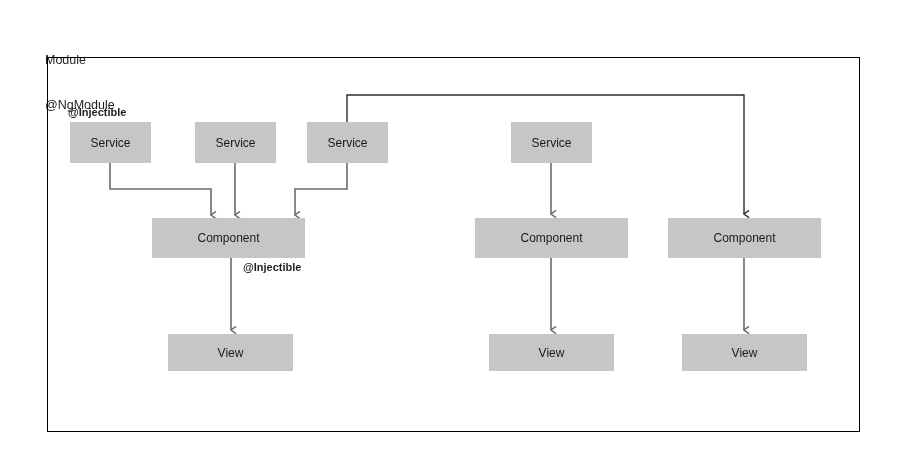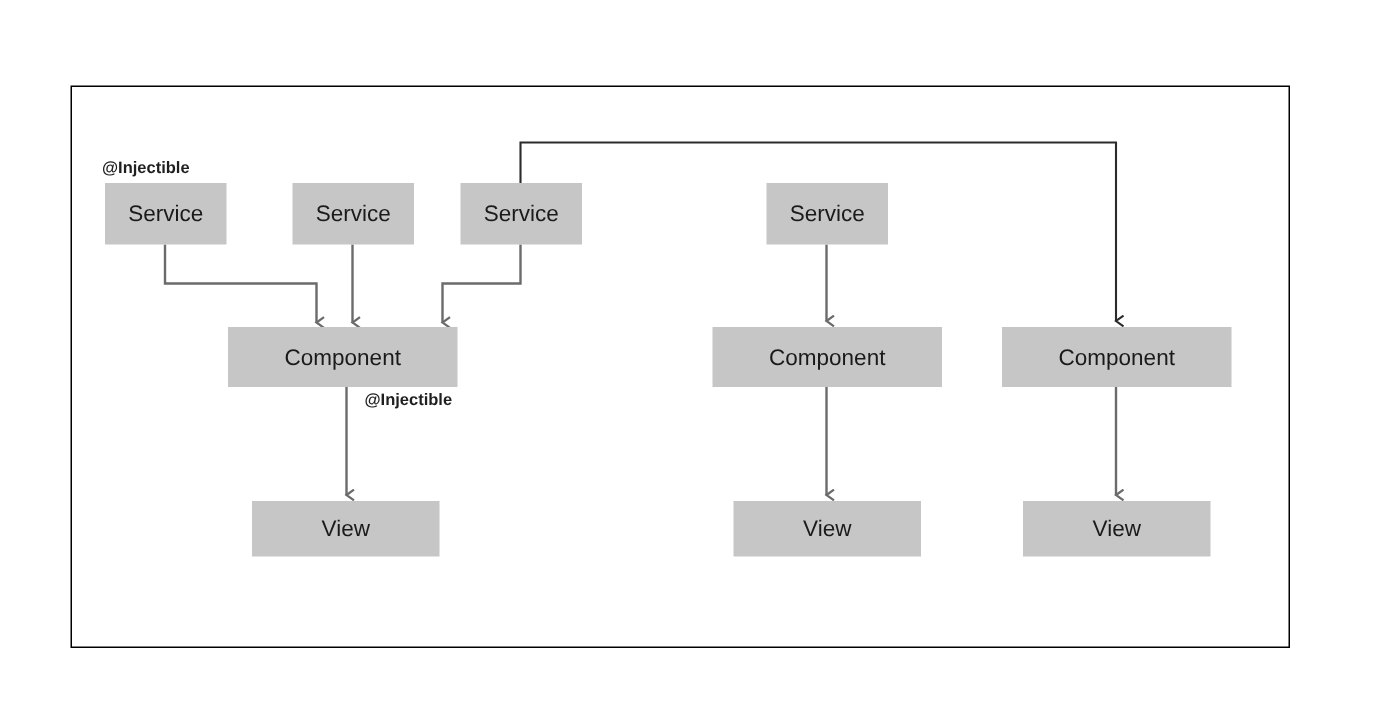--- a/index.html
+++ b/index.html
@@ -43,21 +43,21 @@
     height: 375px;
     border: 1.6px solid #000000;
     background: transparent;
     box-sizing: border-box;
   }
 
   
   .node {
     background: #c6c6c6;
     color: #1a1a1a;
-    font-size: 15px;
+    font-size: 12px;
     display: flex;
     align-items: center;
     justify-content: center;
     box-sizing: border-box;
     text-align: left;
   }
 
   
   .annot {
     font-size: 11px;
@@ -84,20 +84,24 @@
     fill: none;
     stroke: #2b2b2b;
     stroke-width: 1.4px;
   }
 </style>
 </head>
 <body>
 
 <div id="canvas">
 
+  <div class="abs module-caption">
+    <div>Module</div>
+    <div>@NgModule</div>
+  </div>
 
   <div class="abs module-box"></div>
 
   <svg class="wires" viewBox="0 0 918 473">
     <defs>
       <marker id="ah" markerWidth="9" markerHeight="9" refX="4.2" refY="6.4" orient="auto" markerUnits="userSpaceOnUse">
         <path d="M0.6,1.4 L4.2,6.4 L7.8,1.4" fill="none" stroke="#6b6b6b" stroke-width="1.5"></path>
       </marker>
       <marker id="ahd" markerWidth="9" markerHeight="9" refX="4.2" refY="6.4" orient="auto" markerUnits="userSpaceOnUse">
         <path d="M0.6,1.4 L4.2,6.4 L7.8,1.4" fill="none" stroke="#2b2b2b" stroke-width="1.4"></path>

